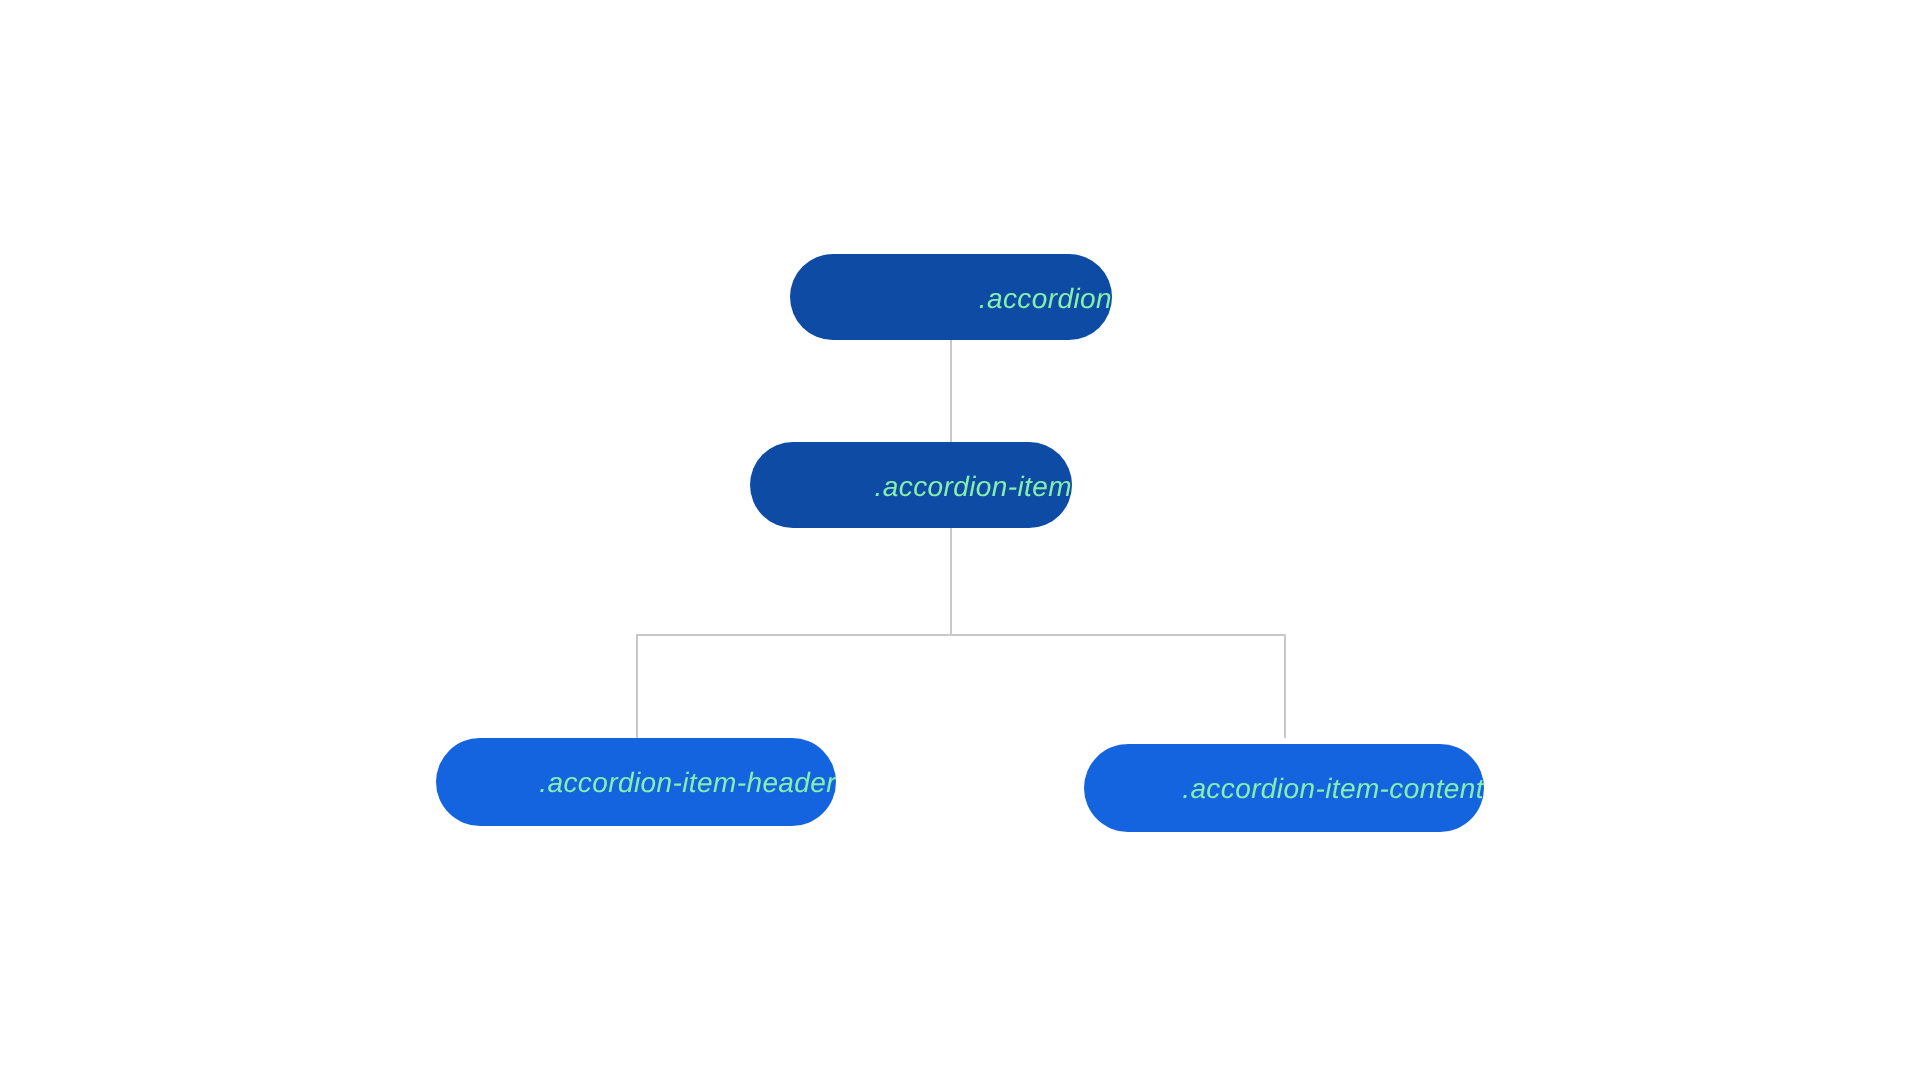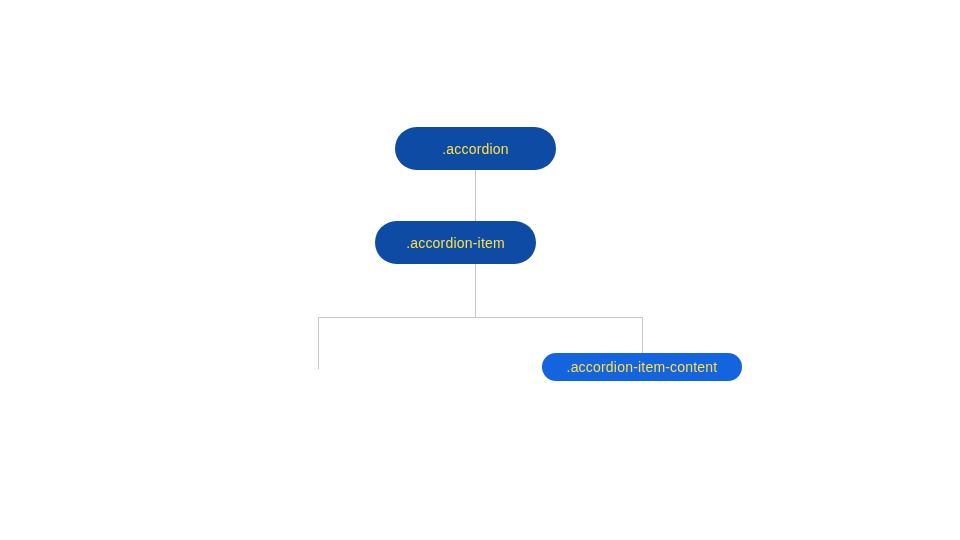--- a/index.html
+++ b/index.html
@@ -12,35 +12,36 @@
     position: relative;
     width: 960px;
     height: 540px;
     background: #ffffff;
     overflow: hidden;
   }
   .node {
     position: absolute;
     display: flex;
     align-items: center;
-    justify-content: center;
+    justify-content: flex-end;
     border-radius: 22px;
-    color: #fde047;
+    color: #86efac;
     font-size: 14px;
     letter-spacing: 0.2px;
     box-sizing: border-box;
     white-space: nowrap;
+    font-style: italic;
   }
   .node.dark  { background: #0d4ba4; }
   .node.light { background: #1464e0; }
 
   #node-accordion          { left: 395px; top: 127px; width: 161px; height: 43px; }
   #node-accordion-item     { left: 375px; top: 221px; width: 161px; height: 43px; }
   #node-item-header        { left: 218px; top: 369px; width: 200px; height: 44px; }
-  #node-item-content       { left: 542px; top: 353px; width: 200px; height: 28px; }
+  #node-item-content       { left: 542px; top: 372px; width: 200px; height: 44px; }
 
   .connector {
     position: absolute;
     background: #c8c8c8;
   }
   #conn-root-to-item   { left: 475px; top: 170px; width: 1px;   height: 52px; }
   #conn-item-to-branch { left: 475px; top: 264px; width: 1px;   height: 54px; }
   #conn-branch-h       { left: 318px; top: 317px; width: 325px; height: 1px;  }
   #conn-branch-left    { left: 318px; top: 318px; width: 1px;   height: 51px; }
   #conn-branch-right   { left: 642px; top: 318px; width: 1px;   height: 51px; }
@@ -57,18 +58,21 @@
   <div class="connector" id="conn-branch-right"></div>
 
   <div class="node dark" id="node-accordion">
     <span>.accordion</span>
   </div>
 
   <div class="node dark" id="node-accordion-item">
     <span>.accordion-item</span>
   </div>
 
+  <div class="node light" id="node-item-header">
+    <span>.accordion-item-header</span>
+  </div>
 
   <div class="node light" id="node-item-content">
     <span>.accordion-item-content</span>
   </div>
 
 </div>
 
 </body></html>

